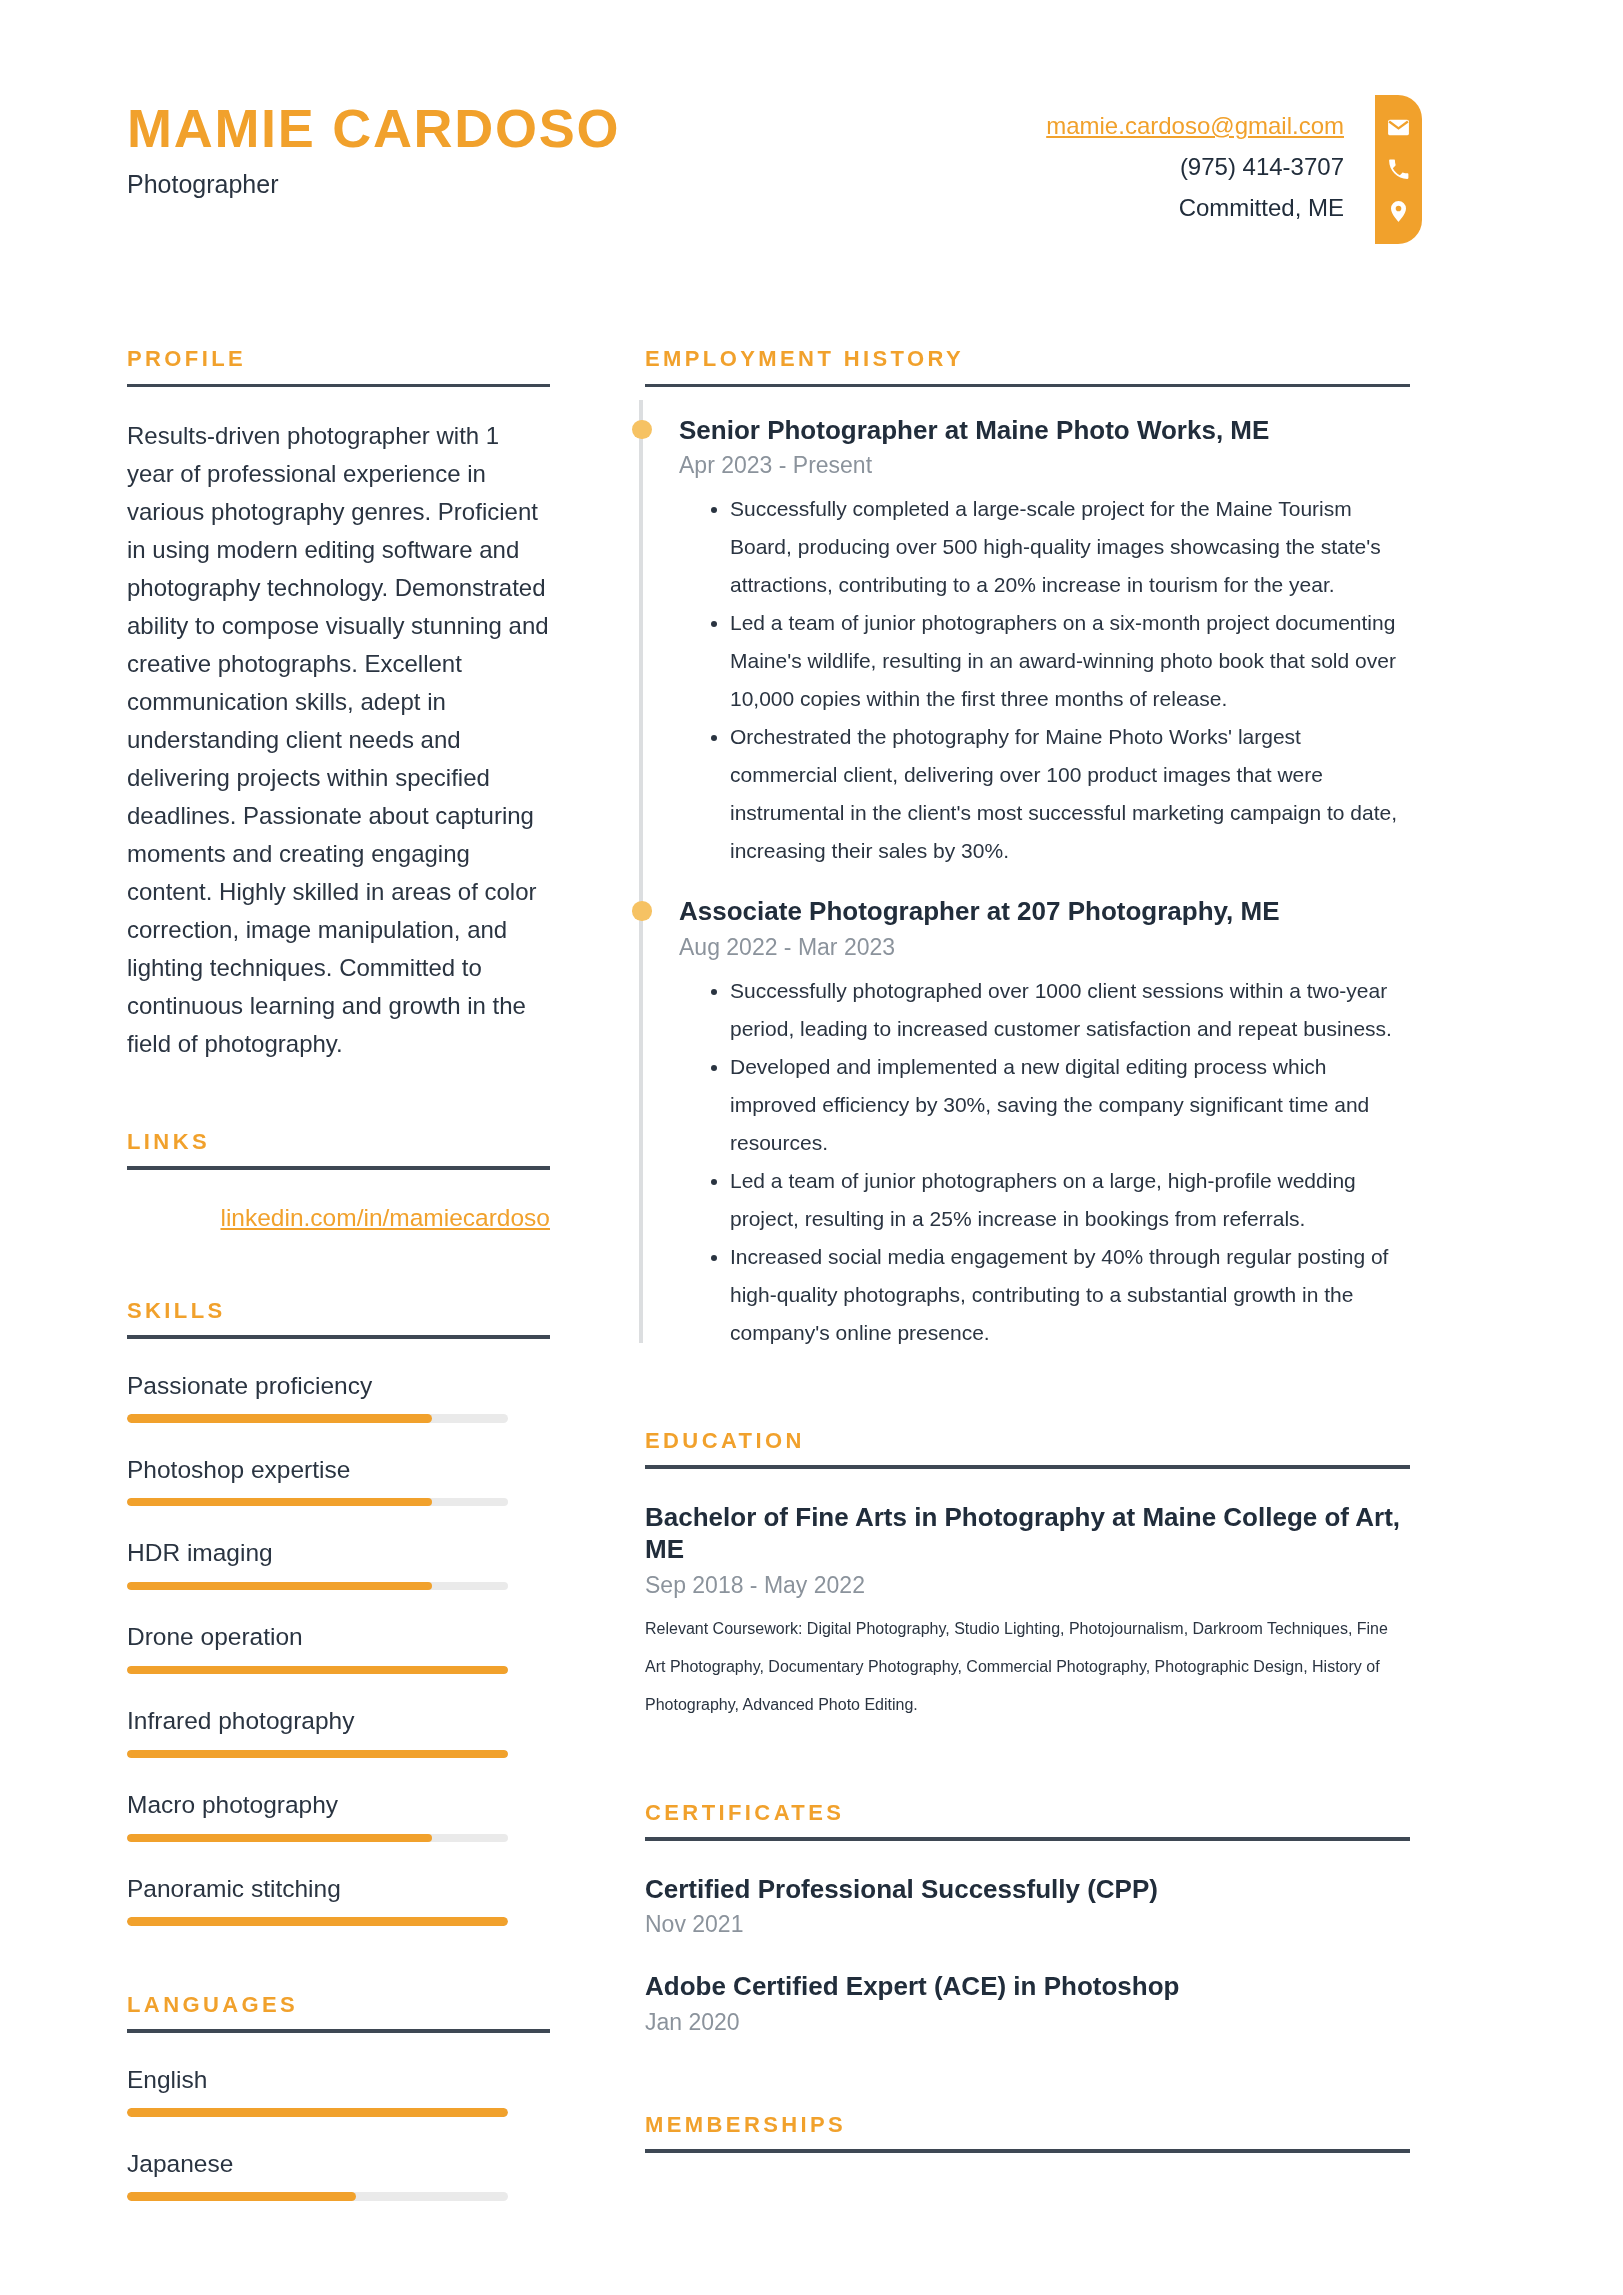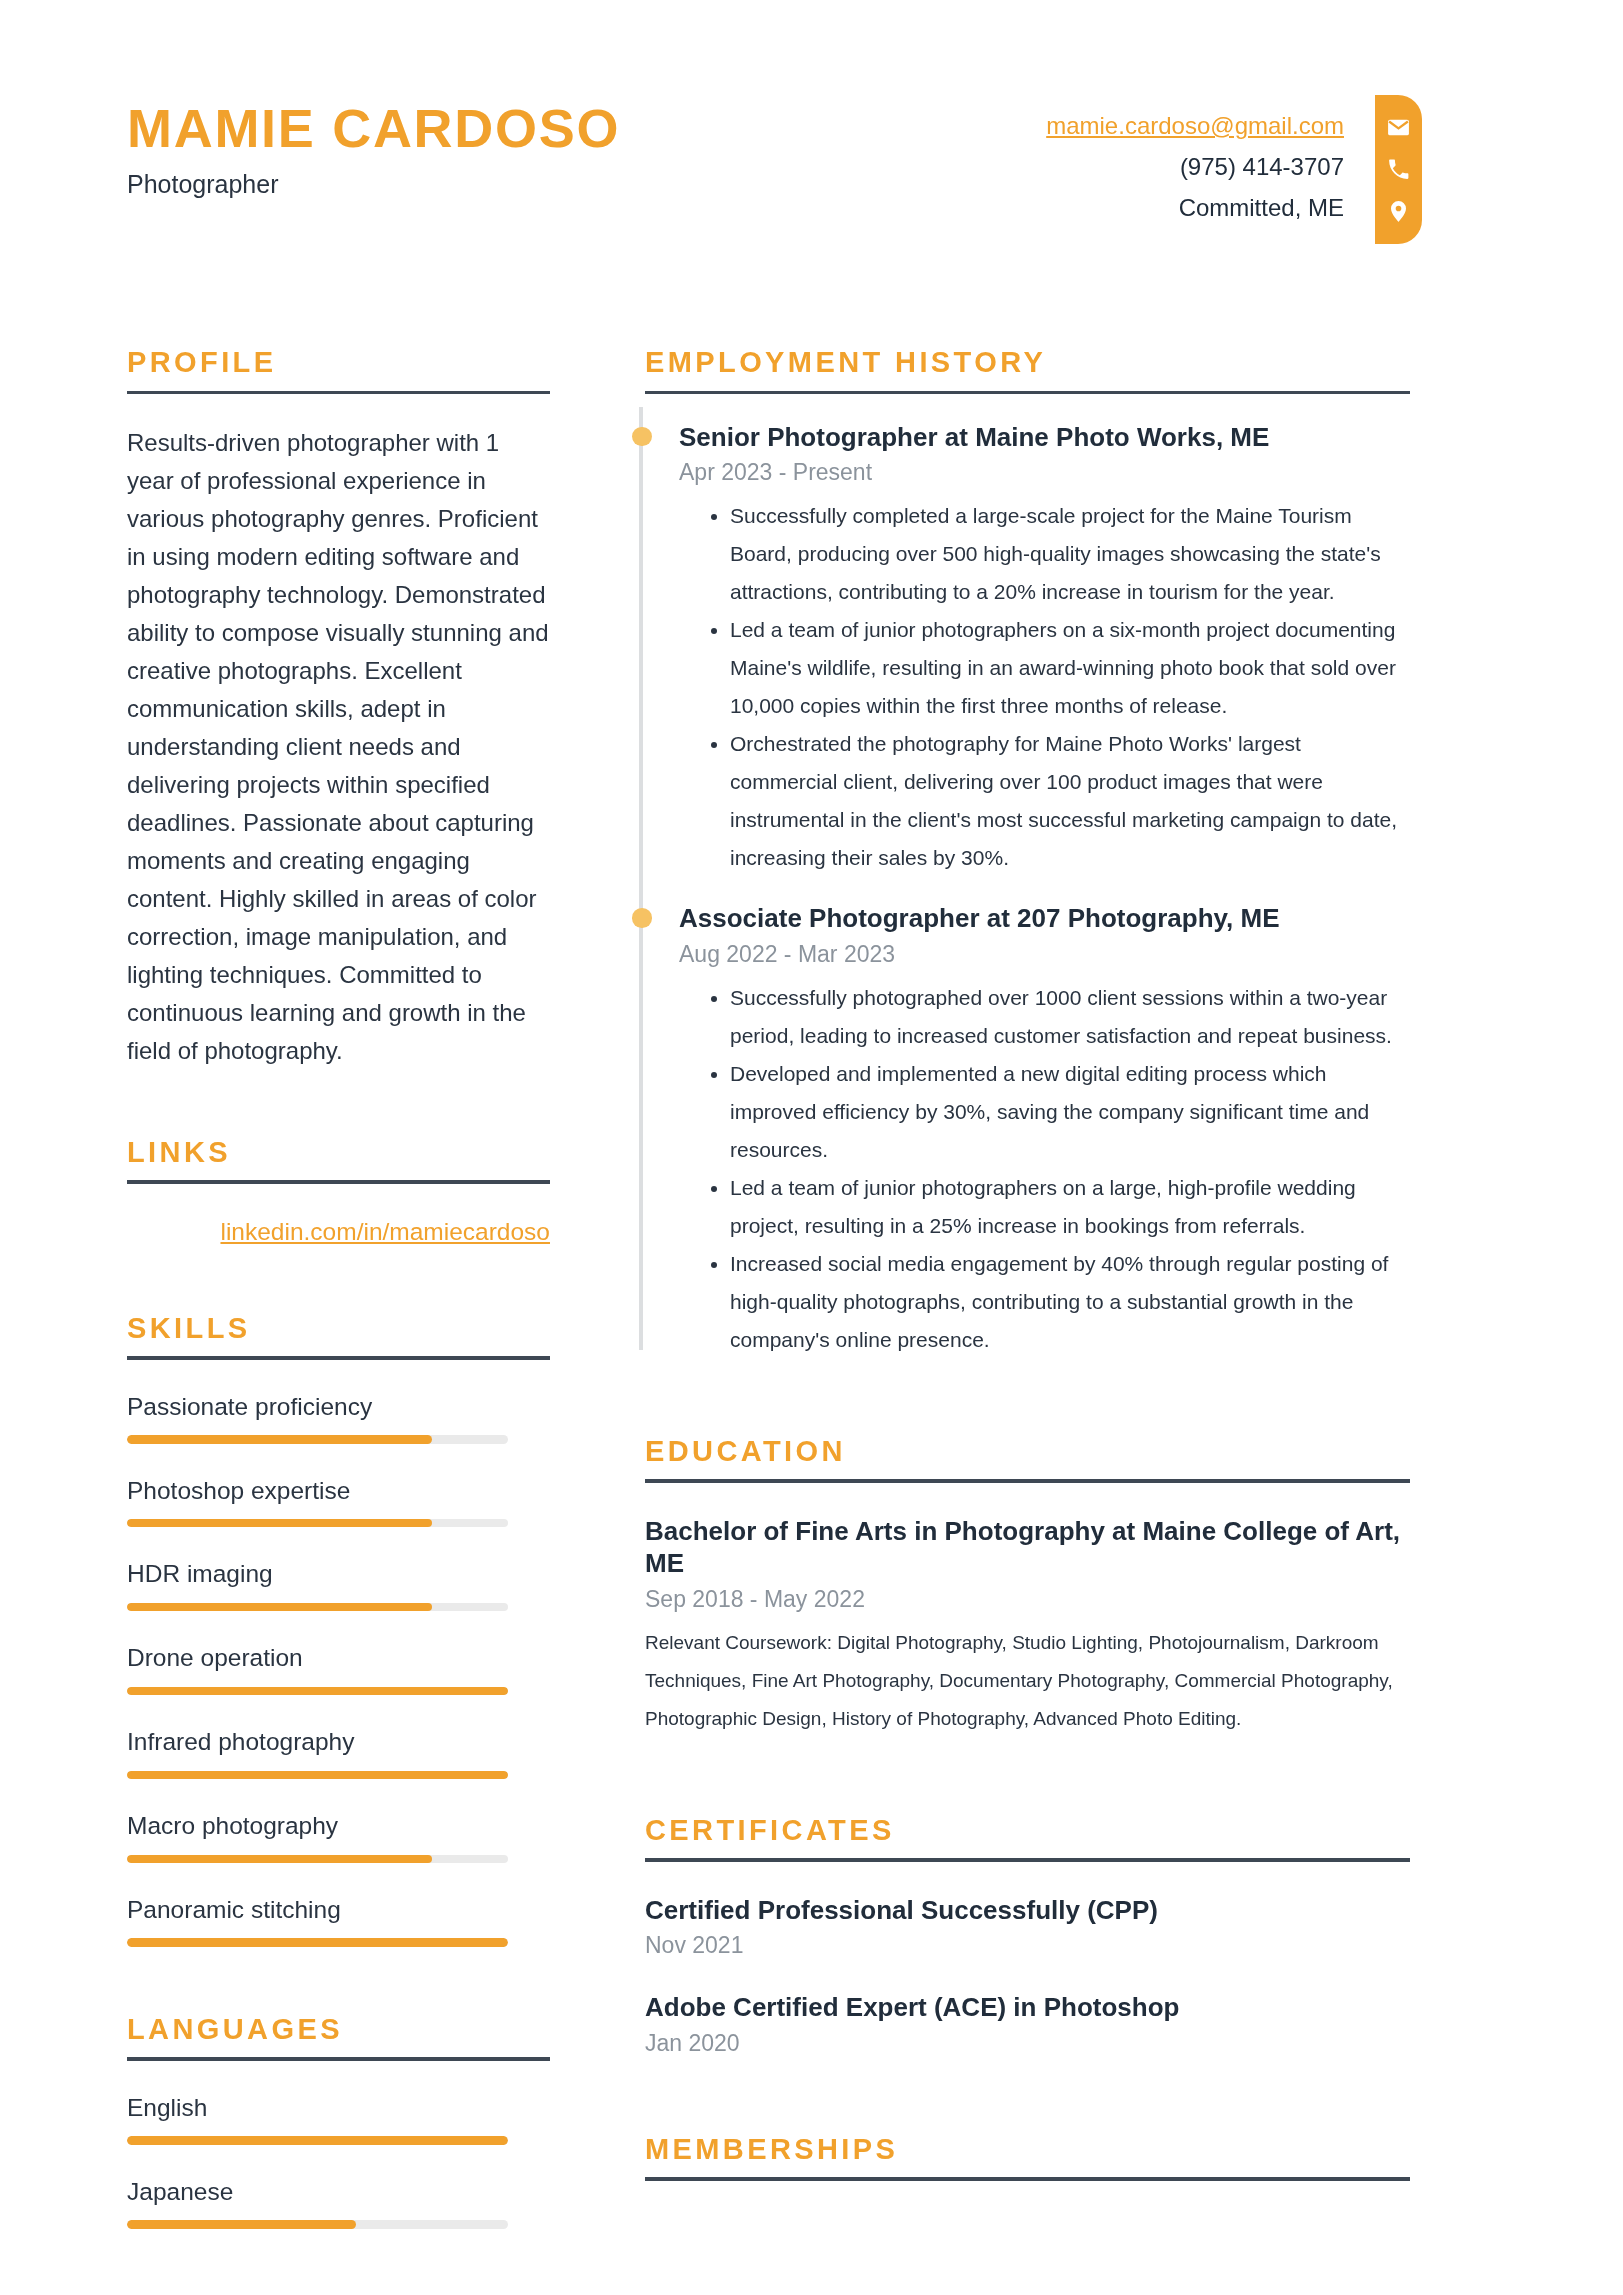--- a/index.html
+++ b/index.html
@@ -33,21 +33,21 @@
     width:47px;height:149px;background:var(--accent);
     border-radius:0 24px 24px 0;
     display:flex;flex-direction:column;align-items:center;justify-content:space-around;
     padding:12px 0;
   }
   .icon-bar svg{width:25px;height:25px;display:block;}
   
   .columns{display:flex;margin:120px 85px 0 127px;gap:95px;}
   .left-col{width:423px;flex:none;}
   .right-col{flex:1;min-width:0;}
-  h2.section{font-size:29px;font-weight:bold;letter-spacing:3.4px;color:var(--accent);margin:0;line-height:1;}
+  h2.section{font-size:22px;font-weight:bold;letter-spacing:3.4px;color:var(--accent);margin:0;line-height:1;}
   .rule{height:3.4px;background:var(--rule);margin-top:13.5px;}
   
   .profile-text{font-size:24px;line-height:38px;margin:30px 0 0;}
   .block{margin-top:68px;}
   .link-item{margin-top:34px;font-size:24.5px;text-align:right;}
   .link-item a{color:var(--accent);}
   .skill{margin-top:33px;}
   .skill-label{font-size:24.5px;color:var(--body);}
   .bar-track{margin-top:14.4px;width:381px;height:8.5px;background:var(--track);border-radius:5px;overflow:hidden;}
   .bar-fill{height:100%;background:var(--accent);border-radius:5px;}
@@ -56,21 +56,21 @@
   .tl-line{position:absolute;left:-6px;top:-13.5px;bottom:8.5px;width:4.2px;background:var(--tline);}
   .job{position:relative;margin-bottom:25px;}
   .job:last-child{margin-bottom:0;}
   .dot{position:absolute;left:-47px;top:6px;width:19.5px;height:19.5px;border-radius:50%;background:var(--accent-light);}
   h3.item-title{font-size:26px;font-weight:bold;color:var(--dark);margin:0;line-height:1.25;}
   .date{font-size:23px;color:var(--muted);margin:6px 0 11px;}
   .job ul{margin:0;padding-left:51px;}
   .job li{font-size:21px;line-height:38px;}
   .edu-block{margin-top:78px;}
   .edu-item{margin-top:32px;}
-  .coursework{font-size:19px;line-height:38px;margin:6.8px 0 0;}
+  .coursework{font-size:16px;line-height:38px;margin:6.8px 0 0;}
   .cert-block{margin-top:78px;}
   .cert-item{margin-top:32px;}
   .memb-block{margin-top:78px;}
 </style>
 </head>
 <body>
 
 <div class="page">
 
   <div class="header">

